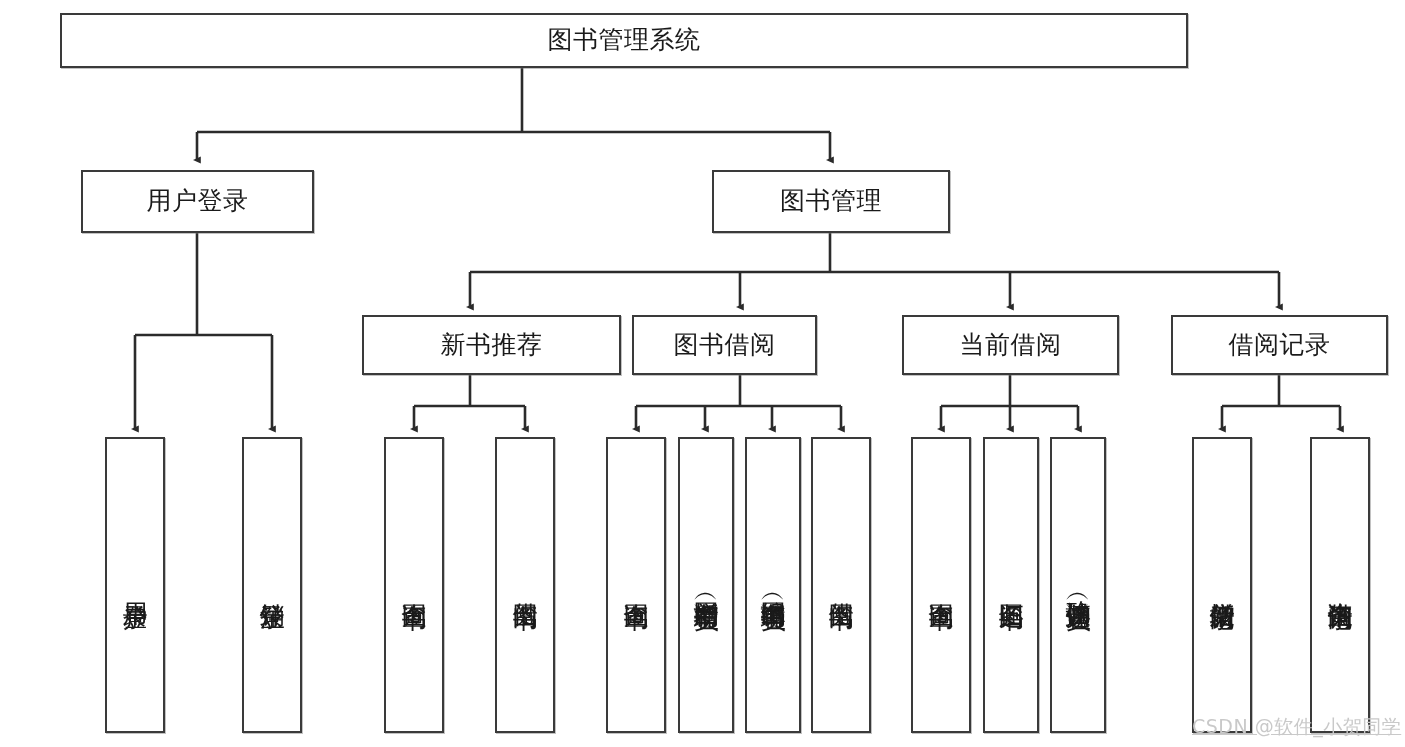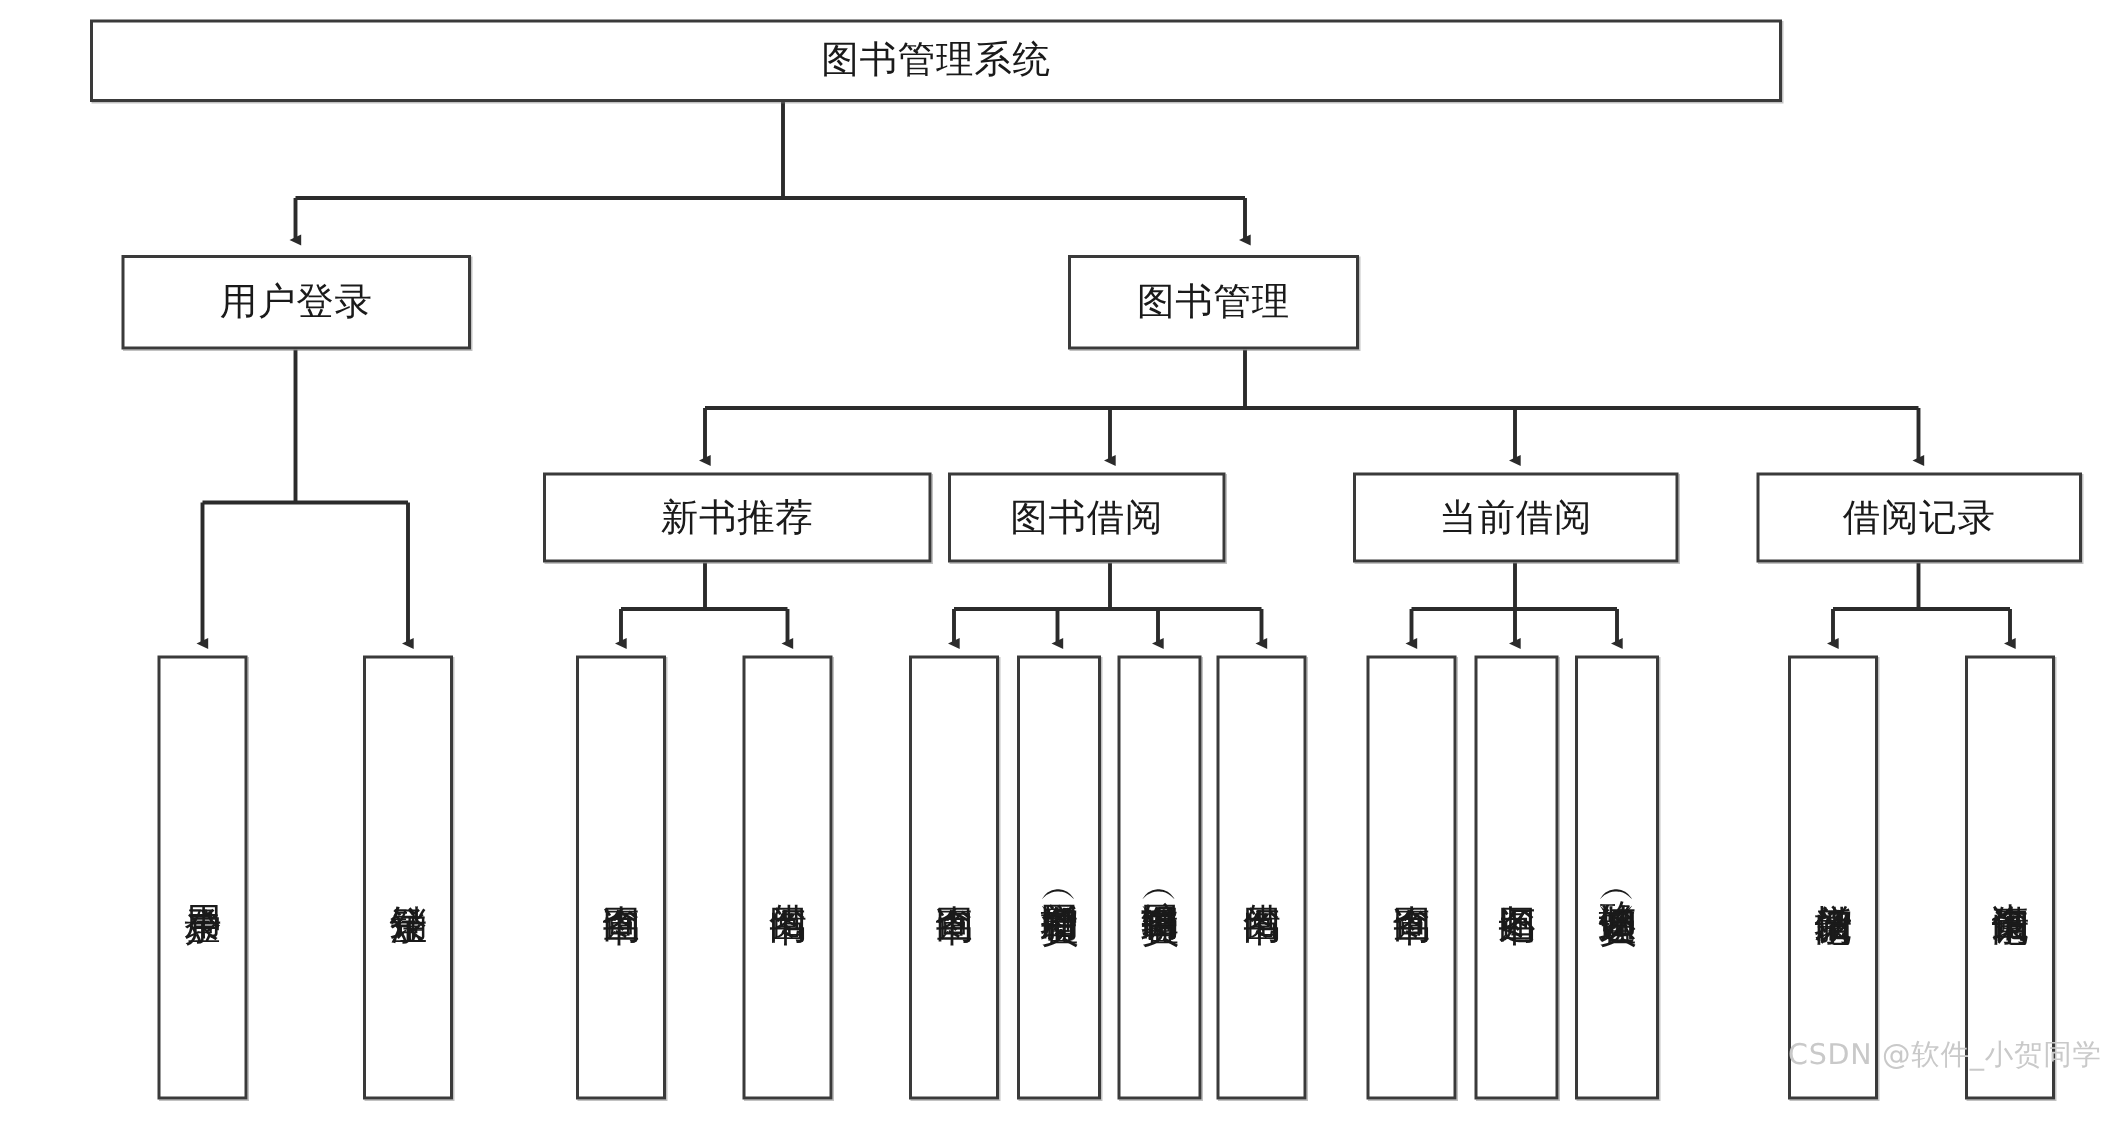--- a/index.html
+++ b/index.html
@@ -119,21 +119,21 @@
     </g>
   </svg>
 
   <div class="node horizontal root" style="left:20px; top:13px; width:1128px; height:55px;margin-left:40px;">
     <span class="label">图书管理系统</span>
   </div>
 
   <div class="node horizontal" style="left:81px; top:170px; width:233px; height:63px;">
     <span class="label">用户登录</span>
   </div>
-  <div class="node horizontal" style="left:712px; top:170px; width:194px; height:63px;">
+  <div class="node horizontal" style="left:712px; top:170px; width:238px; height:63px;">
     <span class="label">图书管理</span>
   </div>
 
   <div class="node horizontal" style="left:362px; top:315px; width:259px; height:60px;">
     <span class="label">新书推荐</span>
   </div>
   <div class="node horizontal" style="left:632px; top:315px; width:185px; height:60px;">
     <span class="label">图书借阅</span>
   </div>
   <div class="node horizontal" style="left:902px; top:315px; width:217px; height:60px;">
@@ -180,15 +180,15 @@
     <span class="label">确认归还（管理员）</span>
   </div>
 
   <div class="node vertical" style="left:1192px; top:437px; width:60px; height:296px;">
     <span class="label">新增借阅记录</span>
   </div>
   <div class="node vertical" style="left:1310px; top:437px; width:60px; height:296px;">
     <span class="label">查询借阅记录</span>
   </div>
 
-  <div class="watermark" style="left:1192px; top:690px;">CSDN @软件_小贺同学</div>
+  <div class="watermark" style="left:1192px; top:714px;text-decoration:underline;">CSDN @软件_小贺同学</div>
 
 </div>
 
 </body></html>

